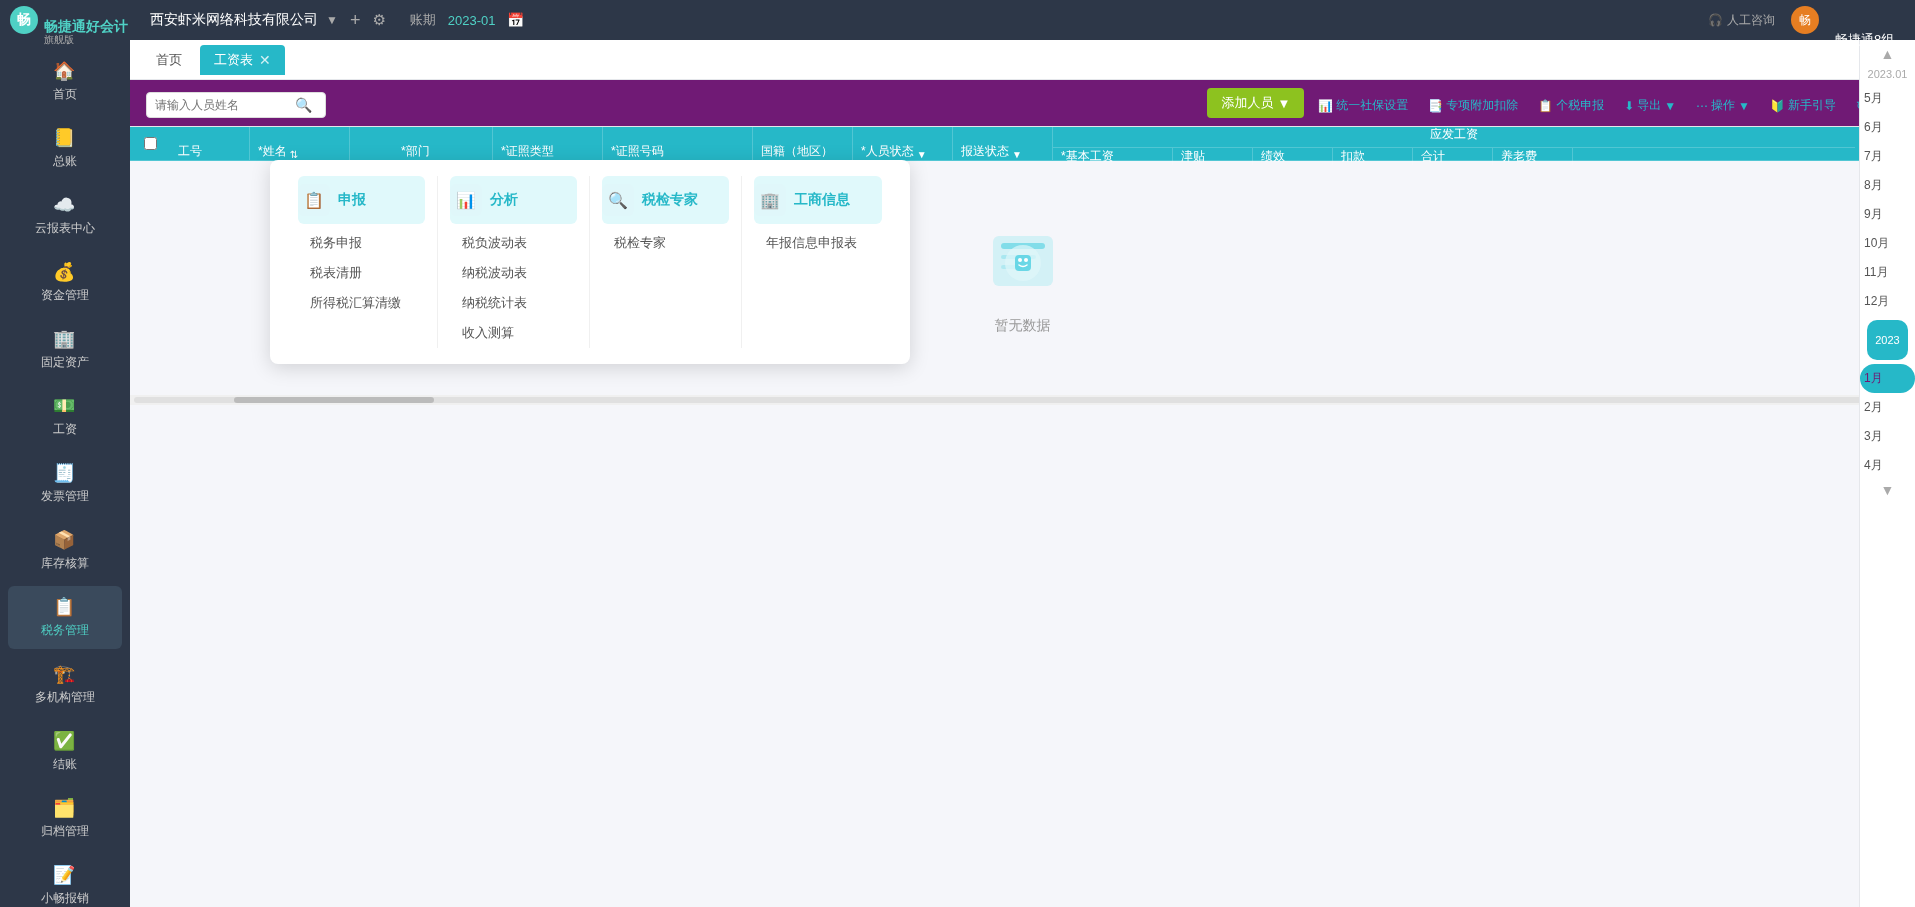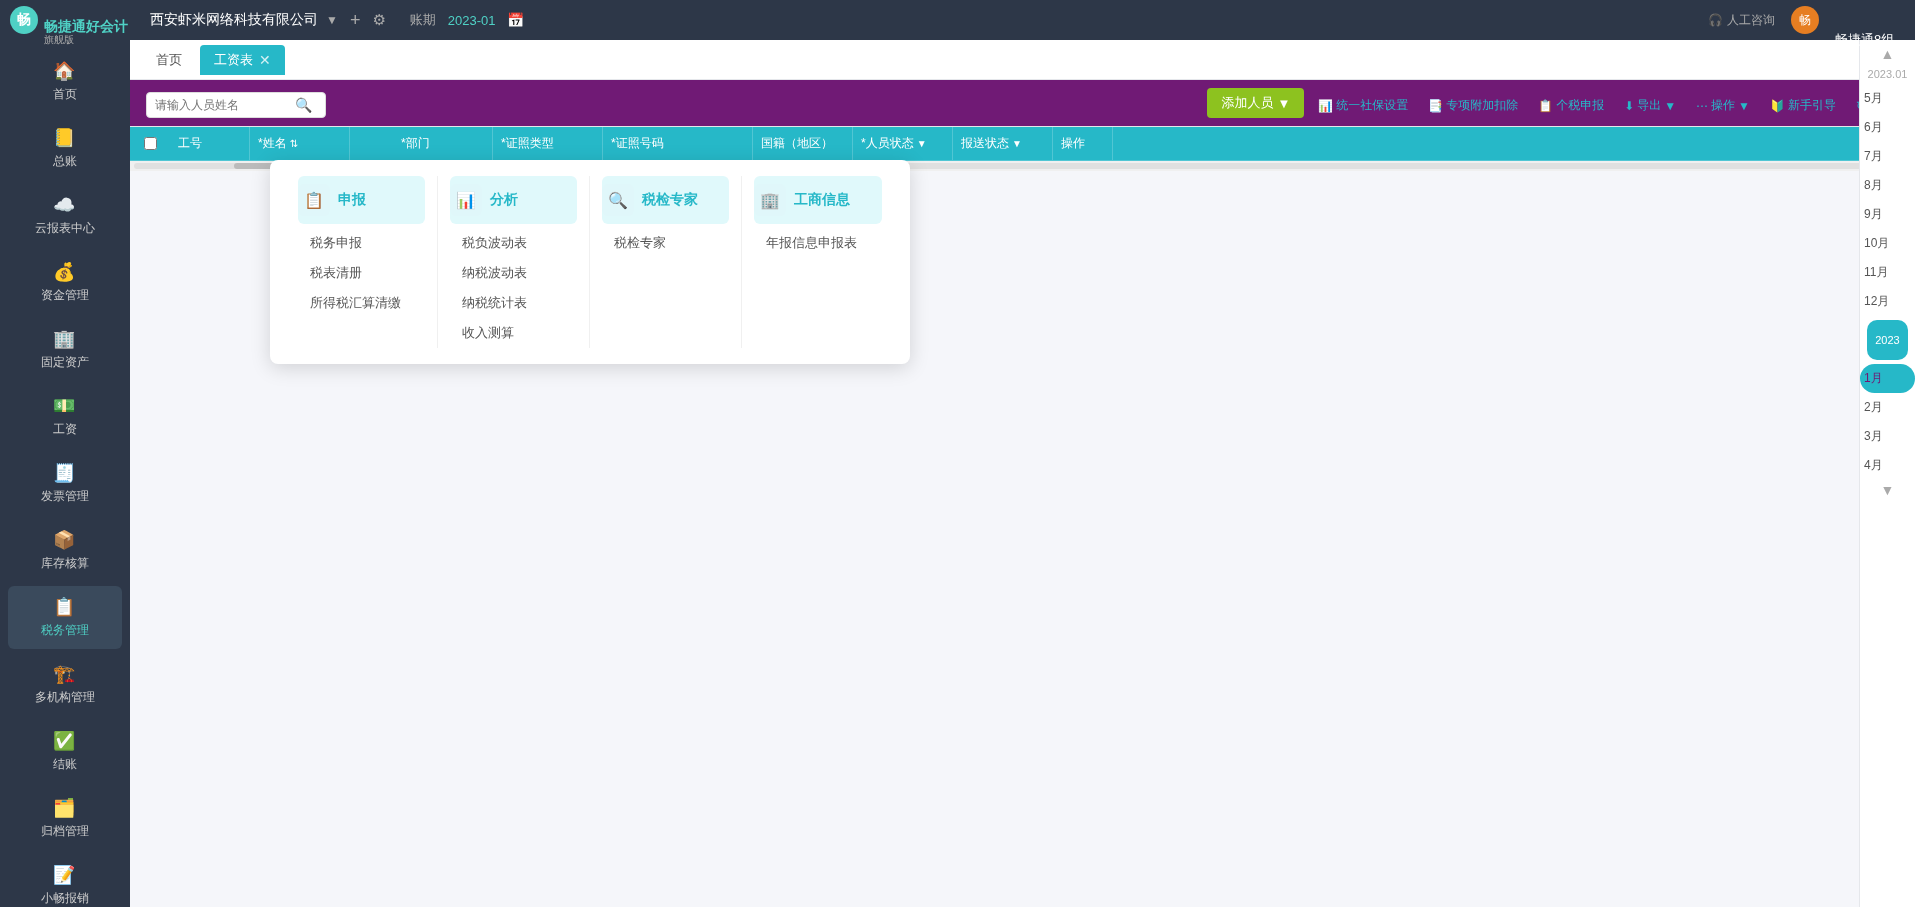--- a/index.html
+++ b/index.html
@@ -151,21 +151,21 @@
       cursor: pointer;
       font-size: 12px;
       display: flex; align-items: center; gap: 3px;
       padding: 4px 6px;
     }
     .th-check { width: 40px; display: flex; align-items: center; justify-content: center; }
     .th-check input { cursor: pointer; }
     .th-cell {
       padding: 0 8px;
       border-right: 1px solid rgba(255,255,255,0.2);
-      display: flex; align-items: center; gap: 3px;
+      display: flex; align-items: flex-end; gap: 3px;
       height: 100%;
     }
     .th-id { width: 80px; }
     .th-name { width: 100px; }
     .th-dept { width: 100px; margin-left: 43px; }
     .th-cert-type { width: 110px; }
     .th-cert-no { width: 150px; }
     .th-region { width: 100px; }
     .th-status { width: 100px; }
     .th-report-status { width: 100px; }
@@ -512,26 +512,63 @@
           </div>
           <div class="th-cell th-status">
             <span>*人员状态</span>
             <span style="font-size:10px;">▼</span>
           </div>
           <div class="th-cell th-report-status">
             <span>报送状态</span>
             <span style="font-size:10px;">▼</span>
           </div>
 
+          <div style="display:flex;flex-direction:column;flex:1;">
+            <div style="text-align:center;padding:4px 0;border-bottom:1px solid rgba(255,255,255,0.2);font-size:12px;color:#fff;">应发工资</div>
+            <div style="display:flex;height:50%;">
+              <div class="th-cell th-wage">
+                  <span>*基本工资</span>
+                </div>
+              <div class="th-cell th-allowance">
+                  <span>津贴</span>
+                </div>
+              <div class="th-cell th-performance">
+                  <span>绩效</span>
+                </div>
+              <div class="th-cell th-deduct">
+                  <span>扣款</span>
+                </div>
+              <div class="th-cell th-total">
+                  <span>合计</span>
+                </div>
+              <div class="th-cell th-pension">
+                  <span>养老费</span>
+                </div>
+            </div>
+          </div>
           <div class="th-cell th-op">
             <span>操作</span>
           </div>
         </div>
       </div>
 
+      <div class="empty-state">
+        <svg class="empty-icon" viewBox="0 0 80 80" fill="none">
+          <rect x="10" y="15" width="60" height="50" rx="6" fill="#b2ebf2" opacity="0.5"></rect>
+          <rect x="18" y="22" width="44" height="6" rx="3" fill="#4dd0e1" opacity="0.6"></rect>
+          <rect x="18" y="34" width="35" height="4" rx="2" fill="#80deea" opacity="0.5"></rect>
+          <rect x="18" y="44" width="28" height="4" rx="2" fill="#80deea" opacity="0.4"></rect>
+          <circle cx="40" cy="42" r="18" fill="#e0f7fa" opacity="0.7"></circle>
+          <rect x="32" y="34" width="16" height="16" rx="4" fill="#4dd0e1" opacity="0.8"></rect>
+          <circle cx="37" cy="39" r="2" fill="#fff"></circle>
+          <circle cx="43" cy="39" r="2" fill="#fff"></circle>
+          <path d="M36 44 Q40 47 44 44" stroke="#fff" stroke-width="1.5" fill="none" stroke-linecap="round"></path>
+        </svg>
+        <span class="empty-text">暂无数据</span>
+      </div>
 
       <div class="h-scrollbar">
         <div class="h-scrollbar-track">
           <div class="h-scrollbar-thumb"></div>
         </div>
       </div>
     </div>
 
     <div class="dropdown-menu">
       <div class="menu-categories">

